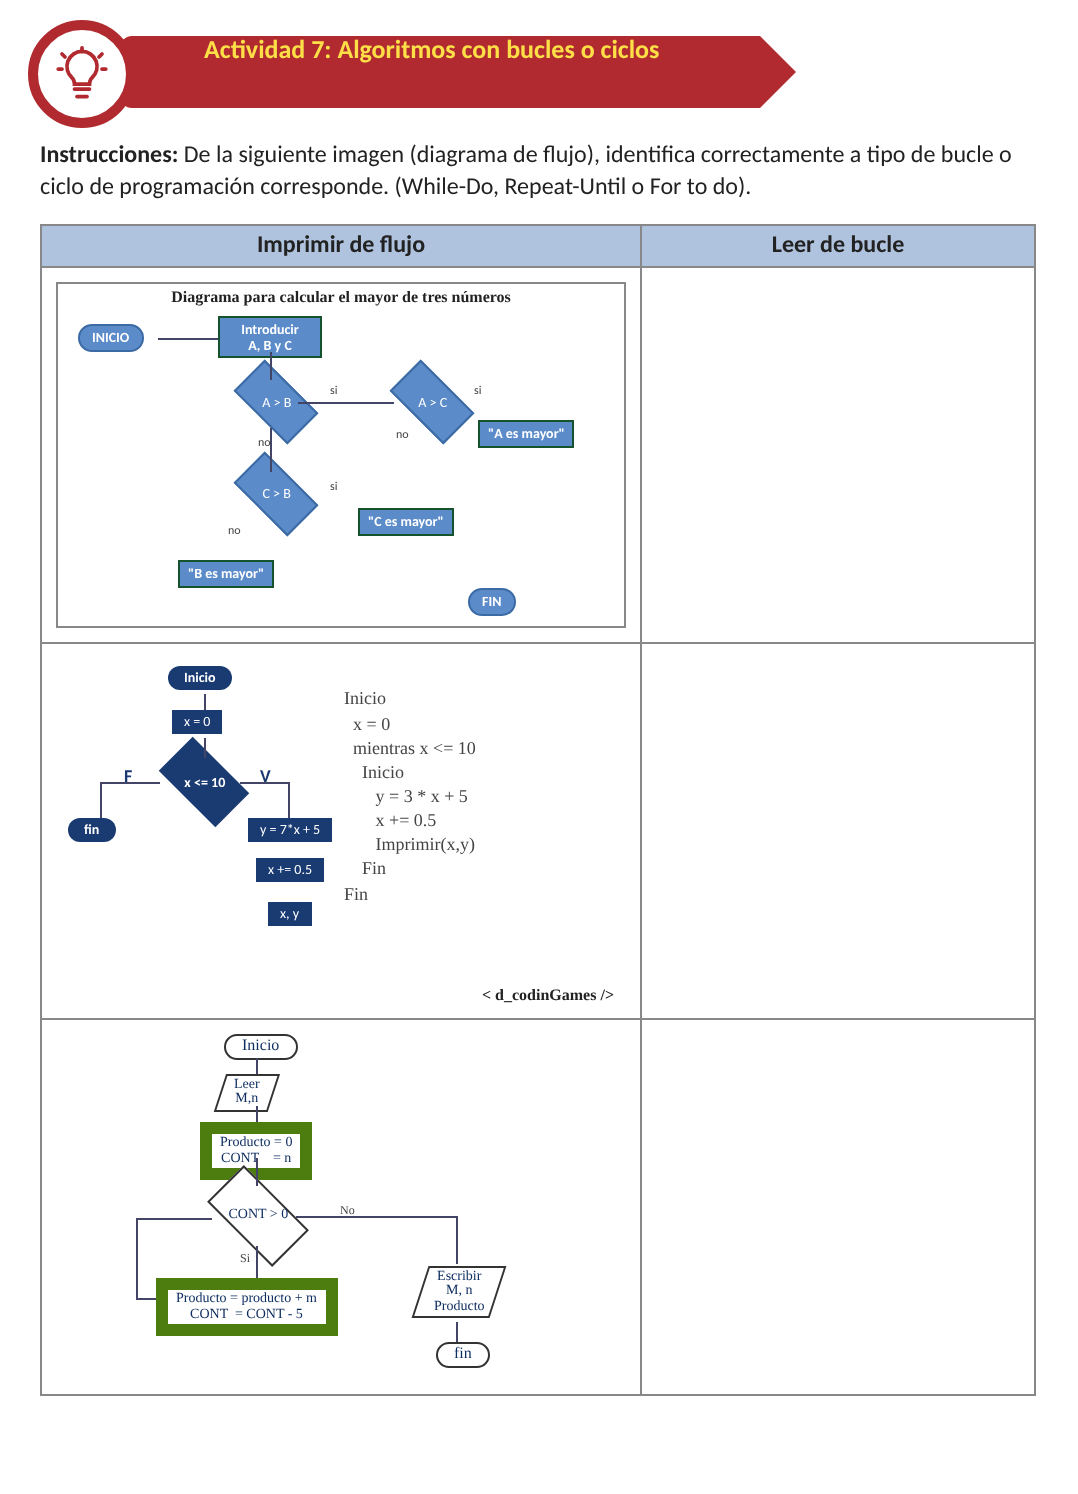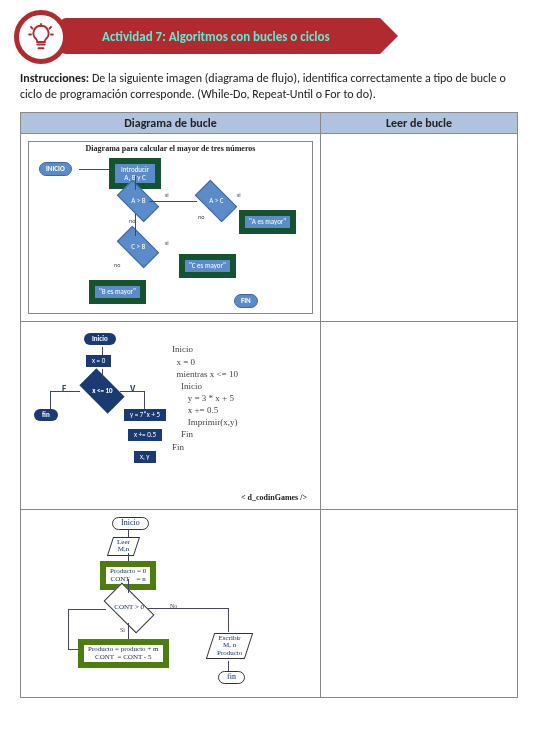--- a/index.html
+++ b/index.html
@@ -28,23 +28,23 @@
   }
   .banner-bar{
     position:absolute;
     left:60px;
     top:8px;
     height:36px;
     width:320px;
     background:var(--red);
     border-radius:6px 0 0 6px;
     display:flex;
-    align-items:center;
+    align-items:flex-start;
     padding-left:42px;
-    color:#5eead4;
+    color:#fde047;
     font-weight:bold;
     font-size:13px;
   }
   .banner-bar::after{
     content:"";
     position:absolute;
     right:-18px;
     top:0;
     border-top:18px solid transparent;
     border-bottom:18px solid transparent;
@@ -107,23 +107,24 @@
   .term{ 
     background:var(--fc-blue);
     border:1px solid #3b6aa5;
     border-radius:9px;
     padding:2px 6px;
     color:#fff;
     font-weight:bold;
   }
   .rect{
     background:var(--fc-blue);
-    border:6px solid #14532d;
+    border:1px solid #14532d;
     color:#fff;
     padding:2px 4px;
+    font-weight:bold;
   }
   .diam{
     background:var(--fc-blue);
     border:1px solid #3b6aa5;
     color:#fff;
     width:38px;height:22px;
     transform:rotate(45deg);
   }
   .diam span{transform:rotate(-45deg);display:block;font-size:7px;}
   .lbl{color:#444;font-size:6px;text-align:center;}
@@ -242,21 +243,21 @@
   <span>De la siguiente imagen (diagrama de flujo), identifica correctamente a tipo de bucle o ciclo de programación corresponde. (While-Do, Repeat-Until o For to do).</span>
 </p>
 
 <table class="grid">
   <colgroup>
       <col class="c1">
       <col class="c2">
     </colgroup>
   <thead>
     <tr>
-      <th>Diagrama de bucle</th>
+      <th>Imprimir de flujo</th>
       <th>Leer de bucle</th>
     </tr>
   </thead>
   <tbody>
 
     <tr>
       <td>
         <div class="cell">
           <div class="frame1">
             <div class="frame1-title">Diagrama para calcular el mayor de tres números</div>

